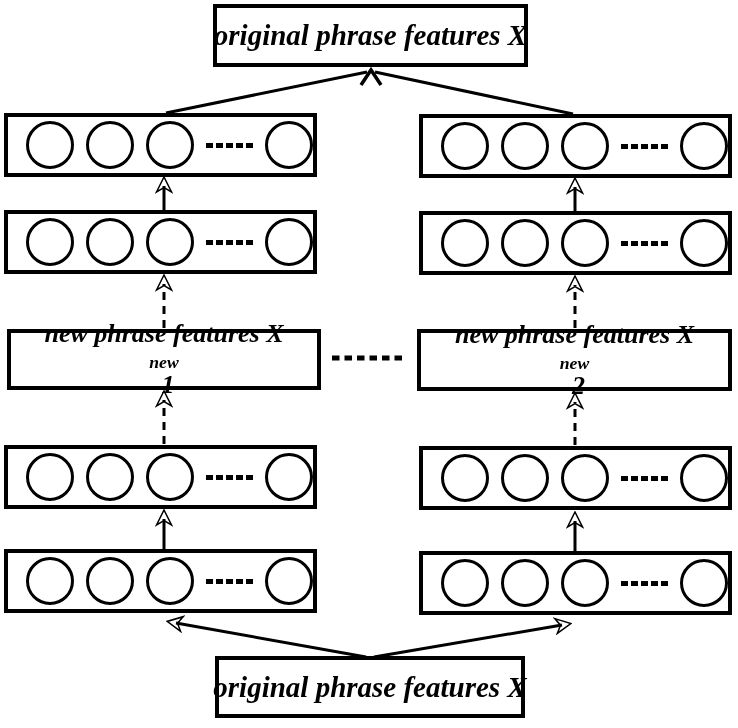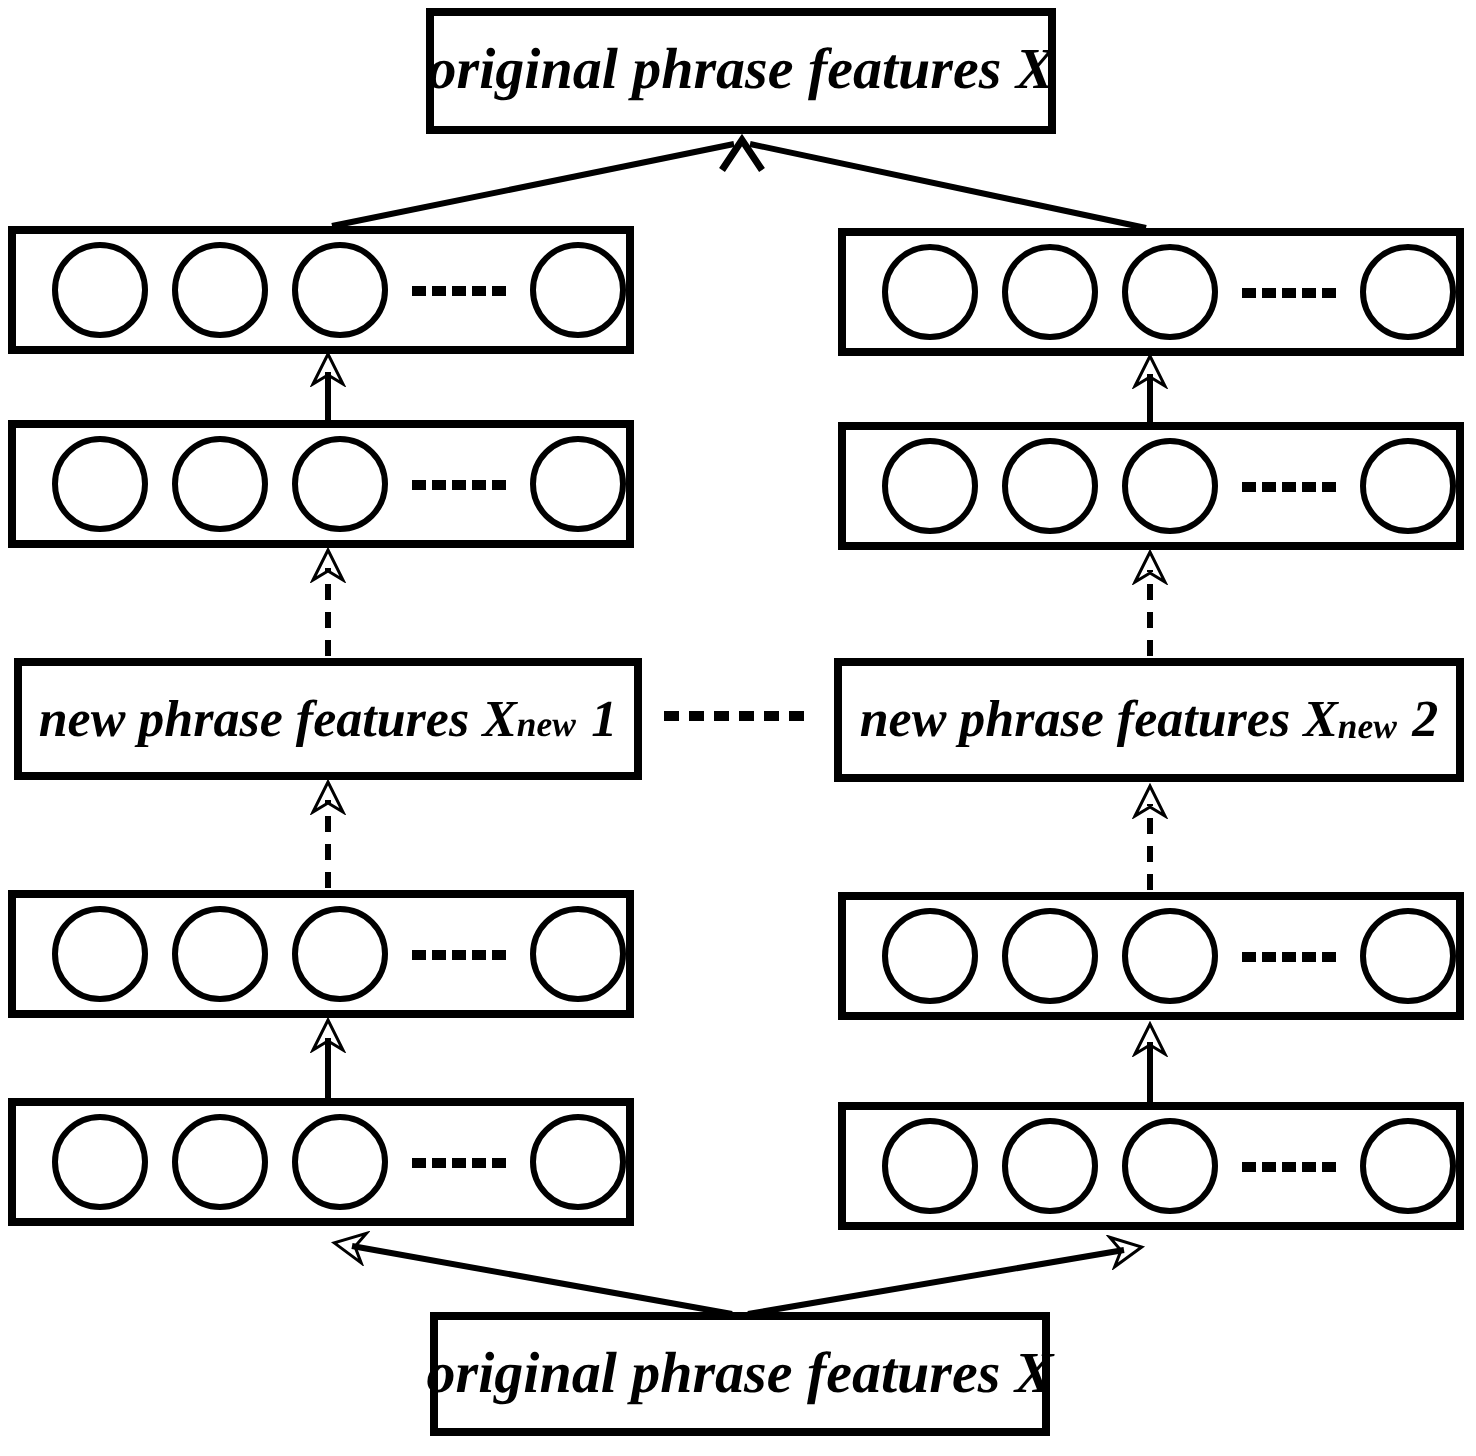--- a/index.html
+++ b/index.html
@@ -61,21 +61,21 @@
     background: var(--paper, #fff);
     display: flex;
     align-items: center;
     justify-content: center;
     font-weight: bold;
     font-style: italic;
     color: var(--ink, #000);
     white-space: pre;
   }
   .tbox.orig { font-size: 29px; }
-  .tbox.branch { font-size: 26px; }
+  .tbox.branch { font-size: 26px; flex-direction: column; }
   .sub {
     font-size: 0.68em;
     position: relative;
     top: 0.18em;
   }
   .suffix { margin-left: 0.3em; }
 </style>
 </head>
 <body>
 

